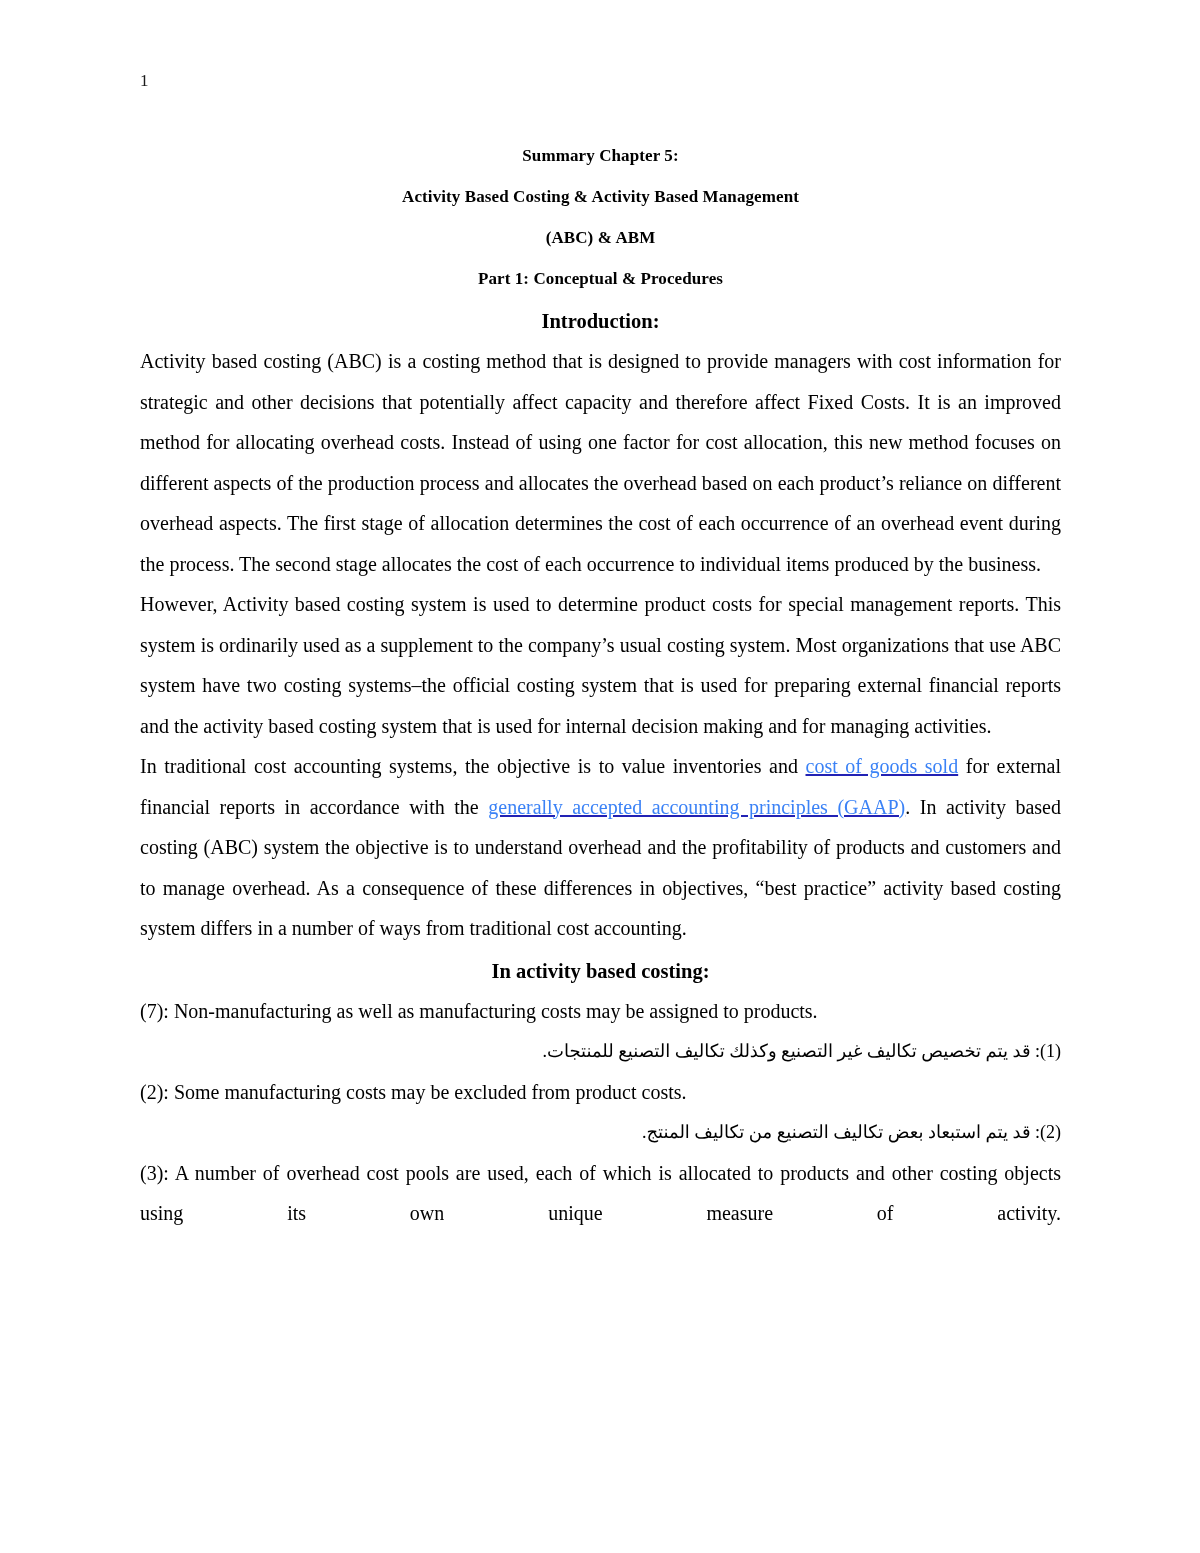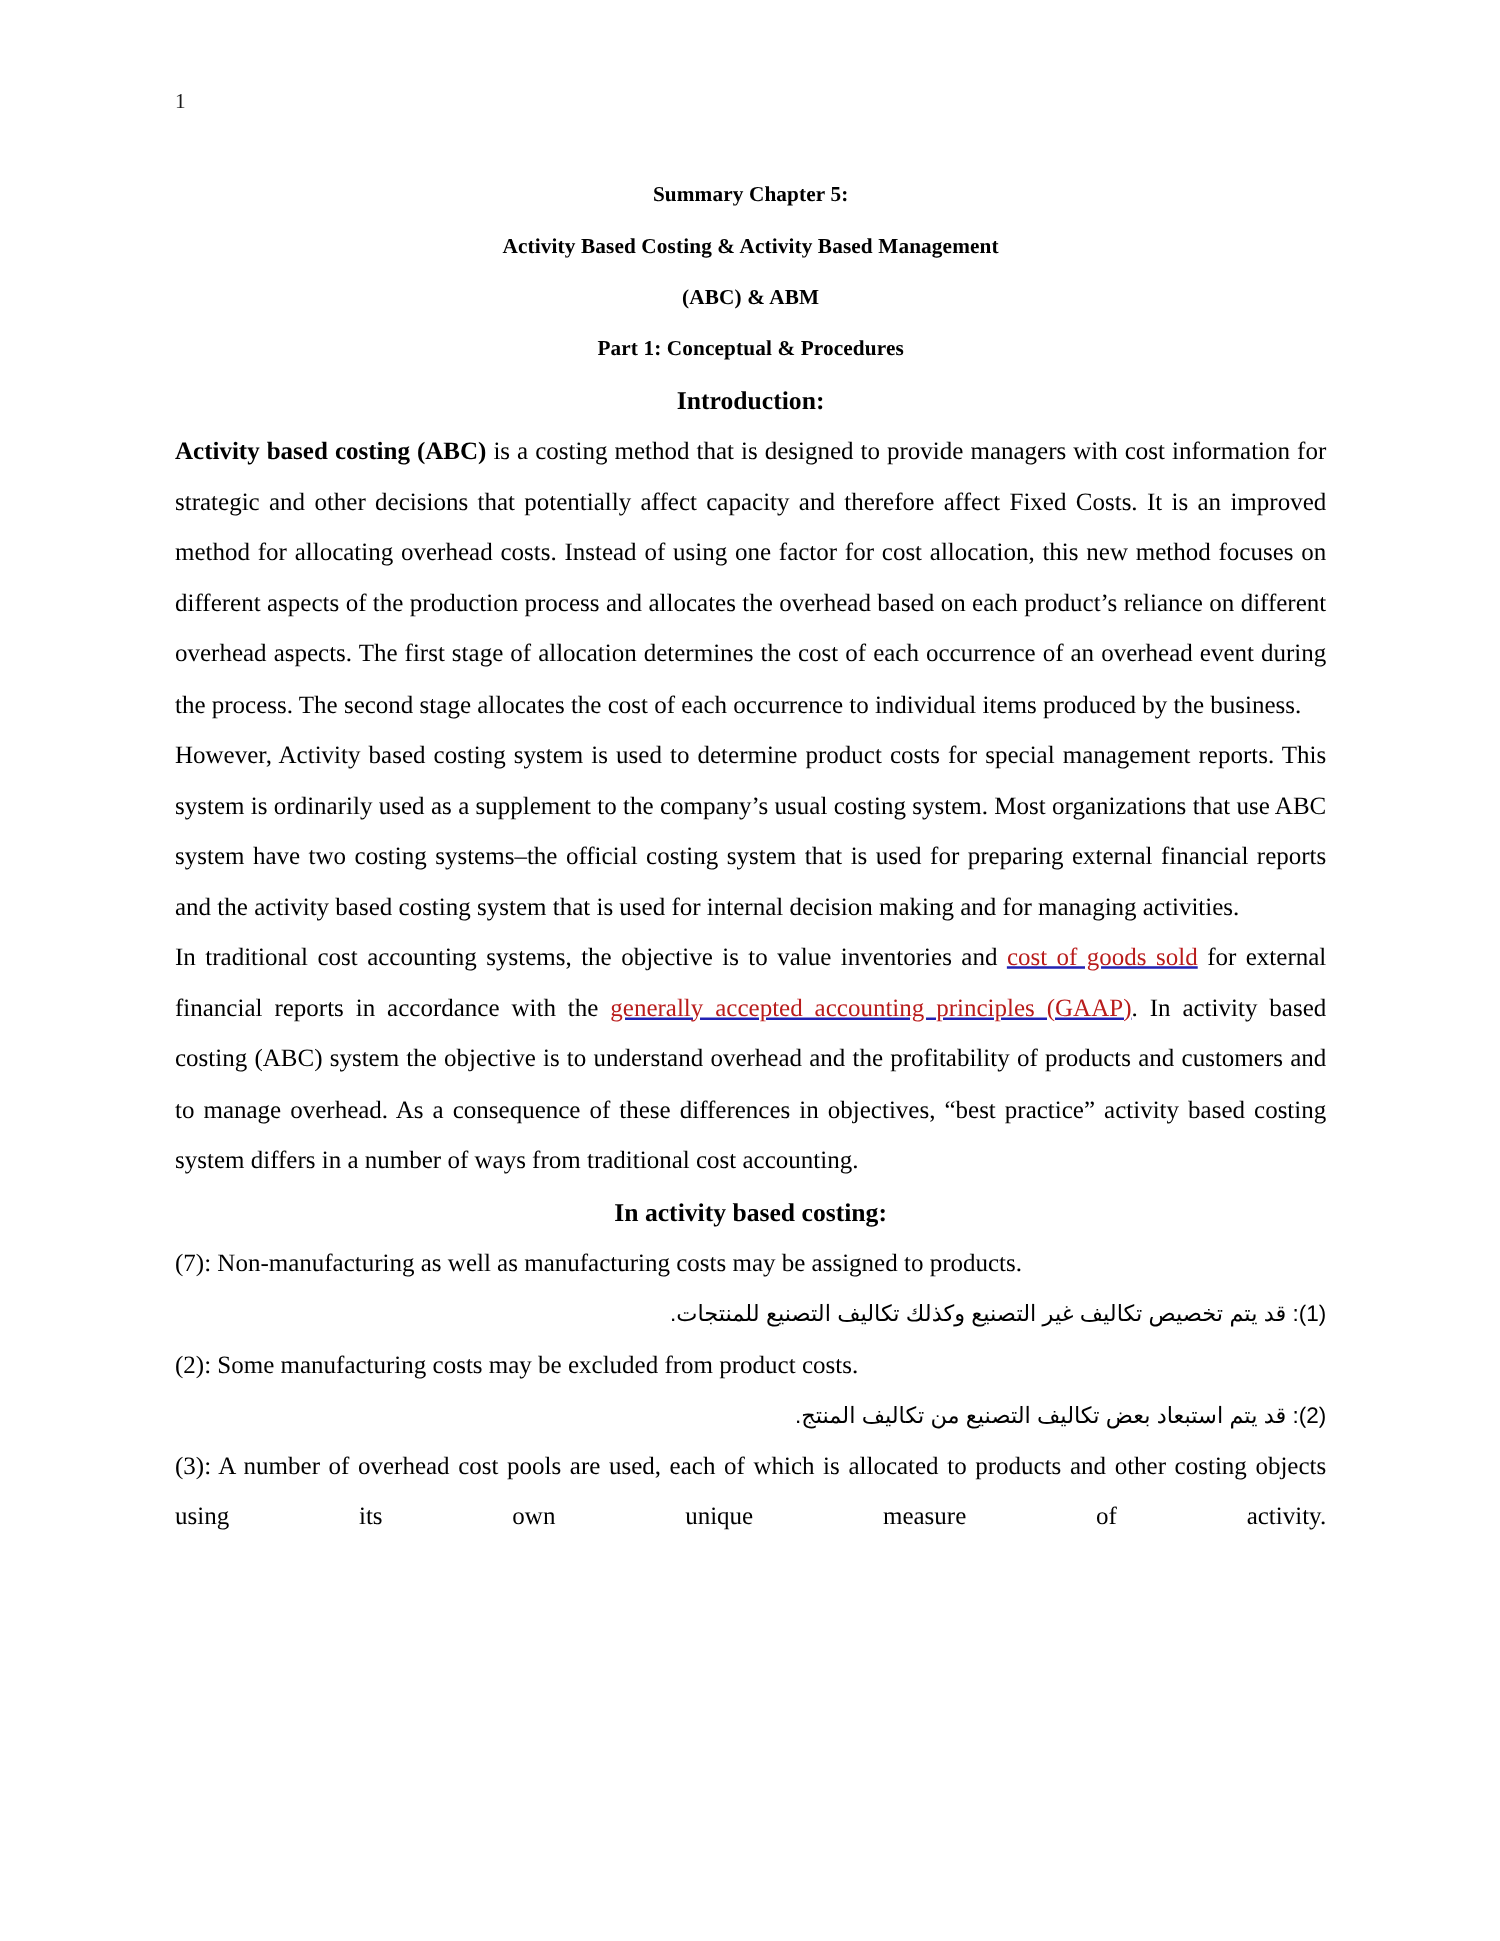--- a/index.html
+++ b/index.html
@@ -50,41 +50,41 @@
     text-align: center;
   }
   p.body {
     margin: 0;
     font-size: 20px;
     line-height: 40.5px;
     text-align: justify;
     text-justify: inter-word;
   }
   .lead {
-    font-weight: bold;
+    font-weight: normal;
   }
   a.doclink {
-    color: #b91c1c;
+    color: #3b82f6;
     text-decoration: underline;
     text-decoration-color: #2222b4;
   }
   .list-item {
     margin: 0;
     font-size: 20px;
     line-height: 40.5px;
     text-align: left;
   }
   .arabic-line {
     margin: 0;
     font-size: 18px;
     line-height: 40.5px;
     text-align: right;
     direction: rtl;
     unicode-bidi: isolate;
-    font-family: Liberation Sans, sans-serif;
+    font-family: Liberation Serif, serif;
   }
   .nowrap-justify {
     text-align: justify;
   }
   .nowrap-justify::after {
     content: "";
     display: inline-block;
     width: 100%;
   }
 </style>

